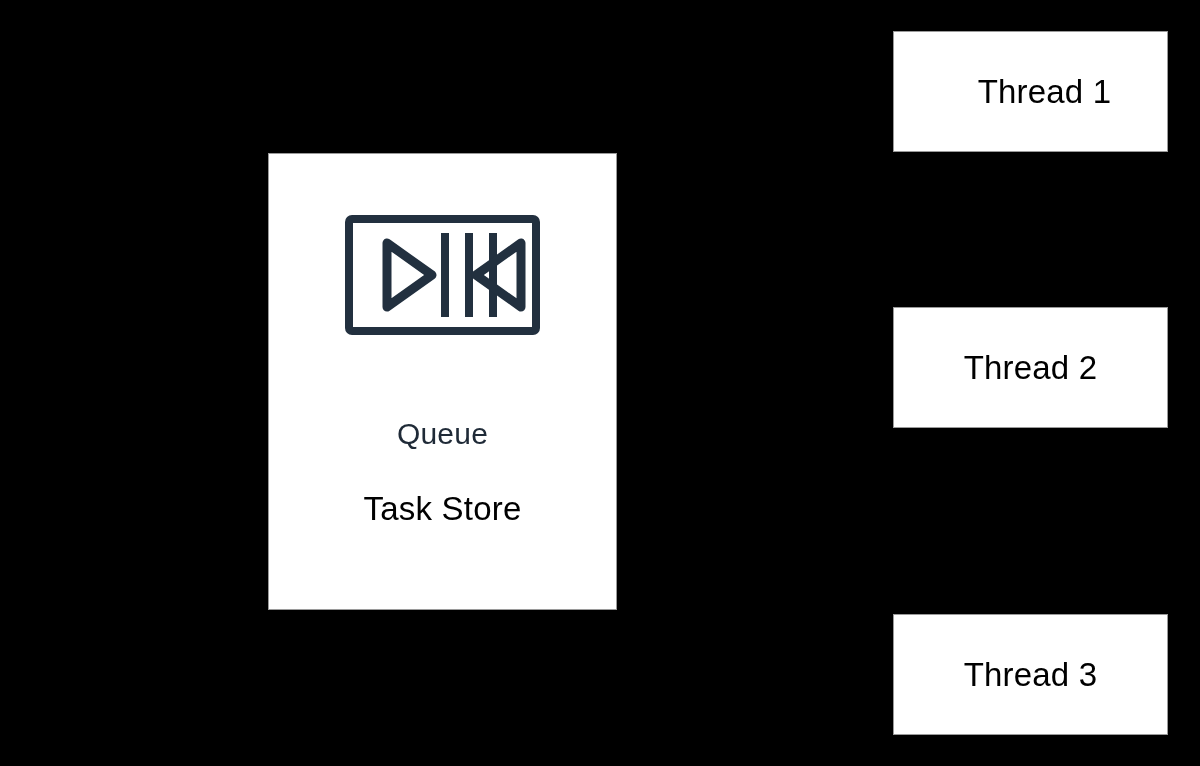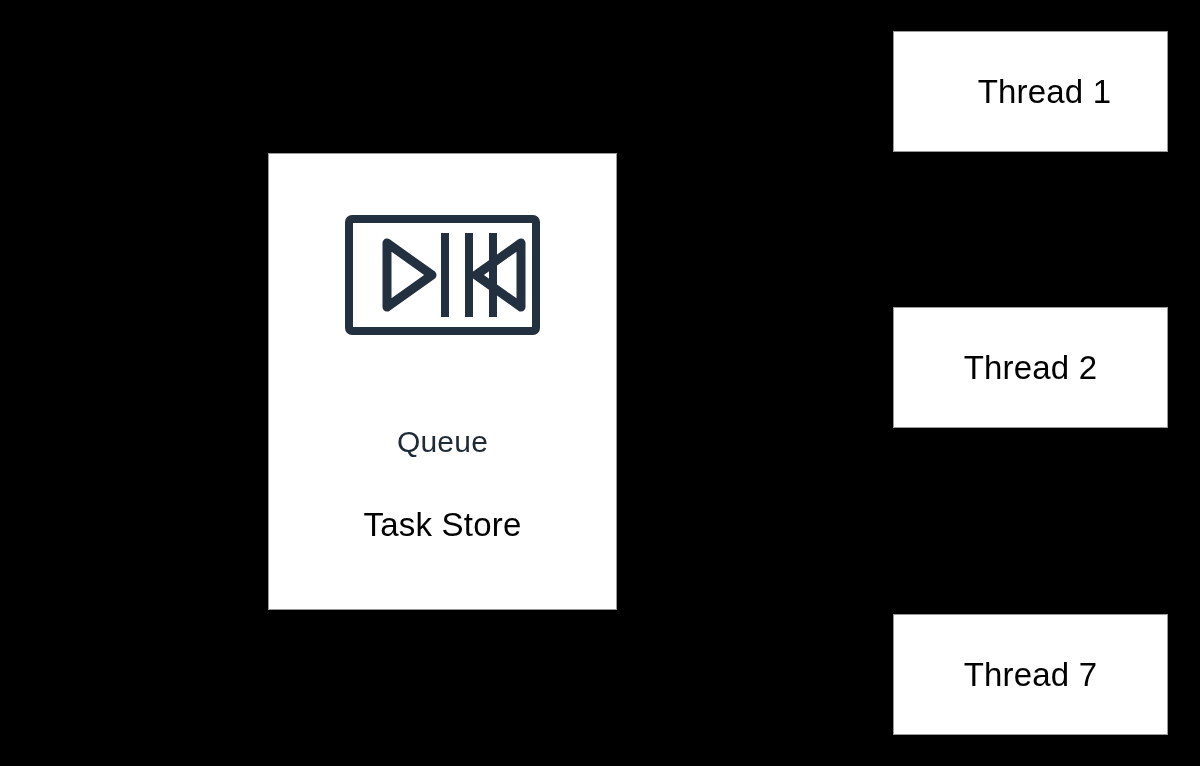--- a/index.html
+++ b/index.html
@@ -23,21 +23,20 @@
     left: 268px;
     top: 153px;
     width: 349px;
     height: 457px;
     background: #FFFFFF;
     border: 1px solid #9a9a9a;
     box-sizing: border-box;
     display: flex;
     flex-direction: column;
     align-items: center;
-    gap: 8px;
   }
 
   .queue-icon {
     margin-top: 61px;
     width: 195px;
     height: 120px;
     display: block;
   }
 
   .queue-label {
@@ -112,16 +111,16 @@
 
   <div class="thread-node n1">
     <span class="thread-label">Thread 1</span>
   </div>
 
   <div class="thread-node n2">
     <span class="thread-label">Thread 2</span>
   </div>
 
   <div class="thread-node n3">
-    <span class="thread-label">Thread 7</span>
+    <span class="thread-label">Thread 3</span>
   </div>
 
 </div>
 
 </body></html>

